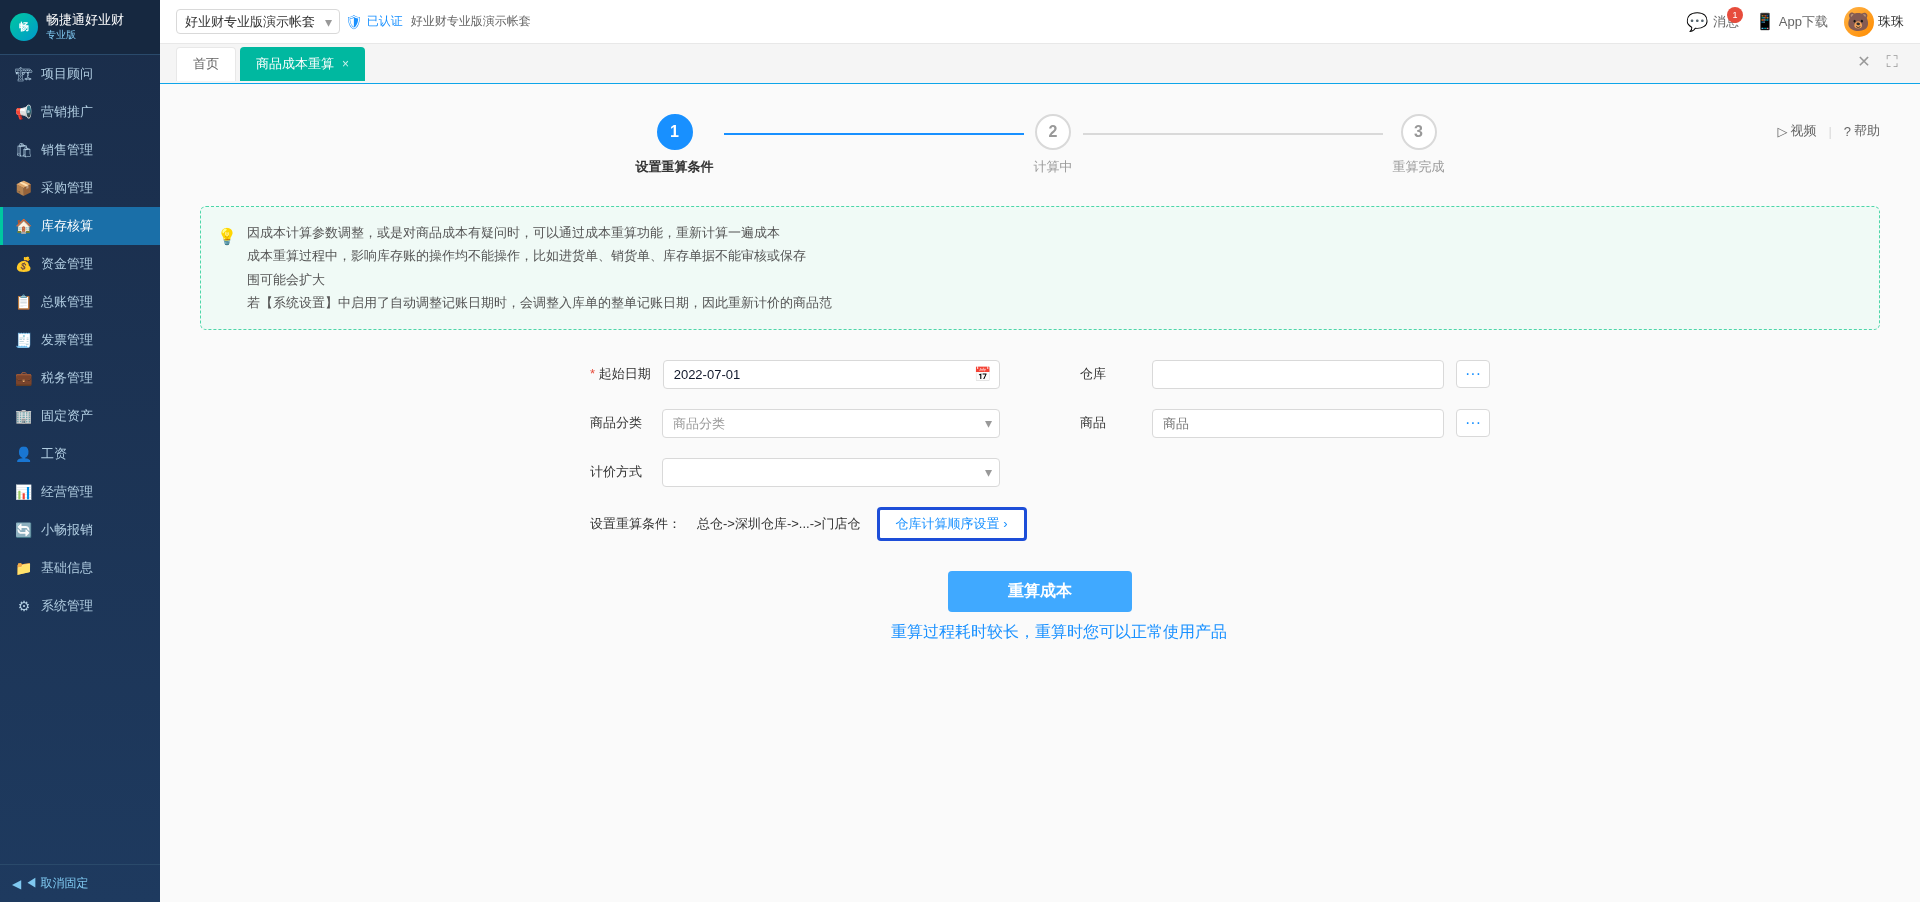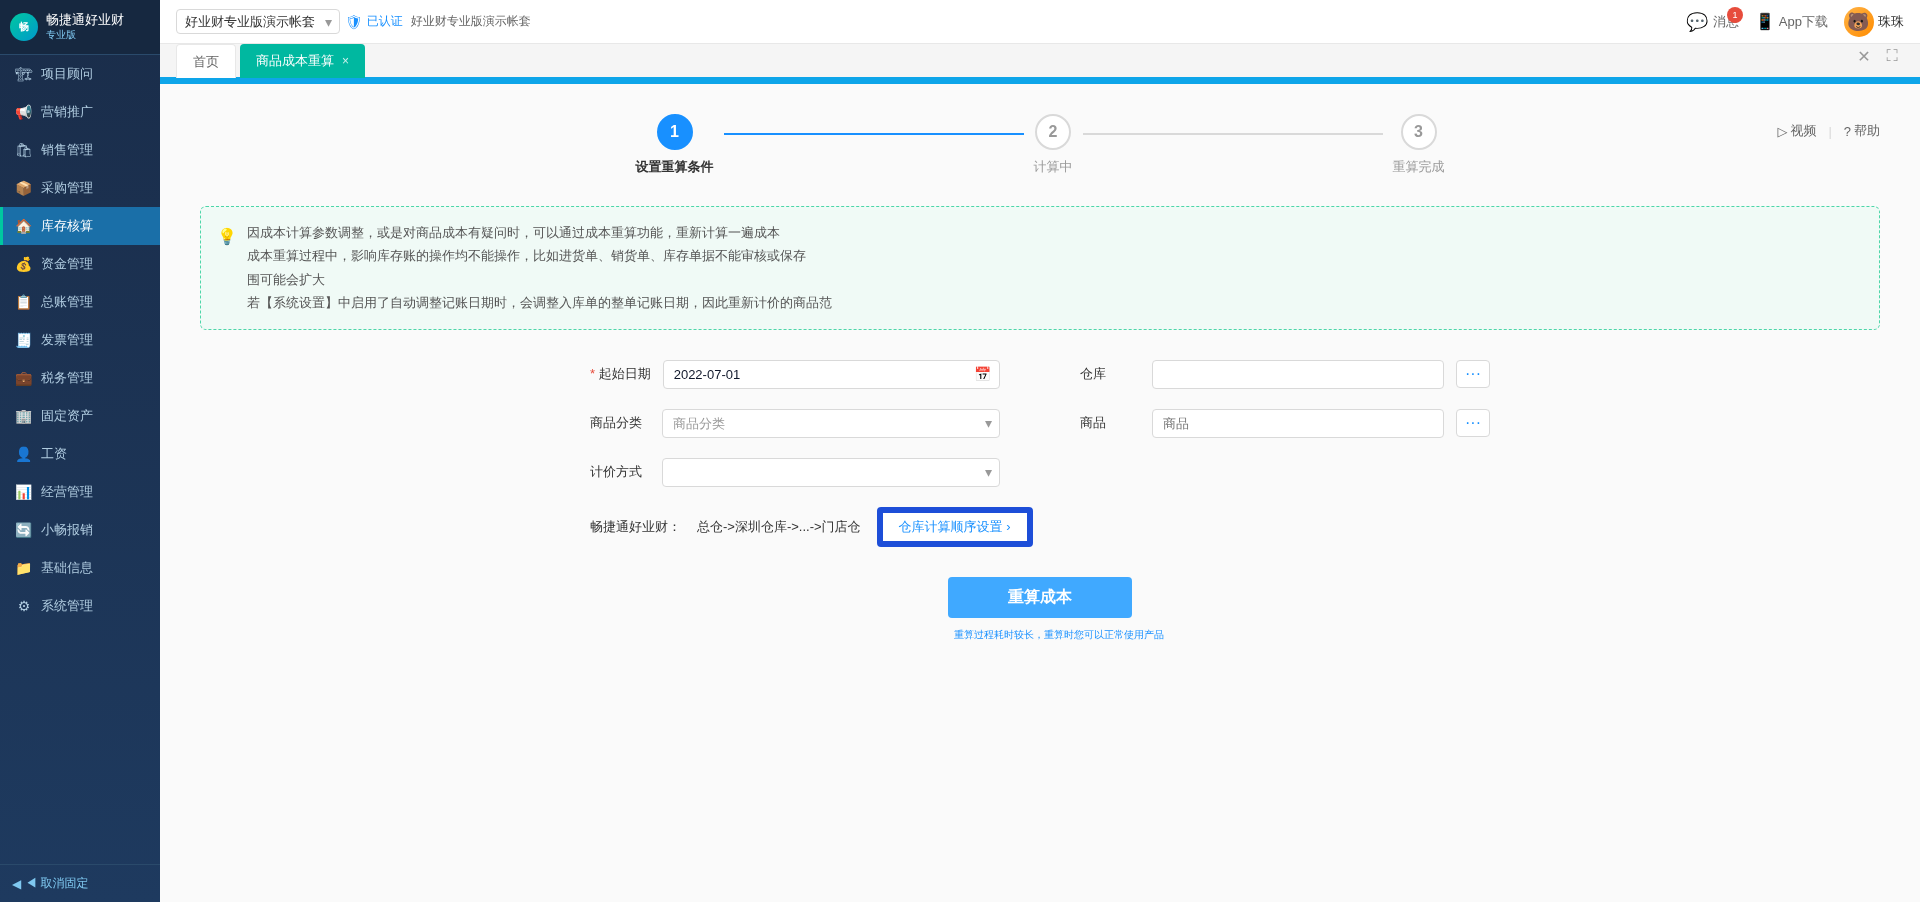--- a/index.html
+++ b/index.html
@@ -120,23 +120,23 @@
       display: flex; align-items: center; justify-content: center;
       overflow: hidden;
     }
     .user-name { font-size: 13px; color: #333; }
 
     
     .tab-bar {
       height: 40px;
       background: #f5f5f5;
       display: flex;
-      align-items: flex-start;
+      align-items: center;
       padding: 0 16px;
-      border-bottom: 7px solid #0ea5e9;
+      border-bottom: 1px solid #0ea5e9;
       gap: 4px;
     }
     .tab-item {
       height: 34px;
       display: flex; align-items: center;
       padding: 0 16px;
       font-size: 13px;
       cursor: pointer;
       border-radius: 4px 4px 0 0;
       color: #666;
@@ -334,21 +334,21 @@
       display: flex;
       align-items: center;
       gap: 16px;
       margin: 20px auto;
       max-width: 900px;
     }
     .calc-order-label { font-size: 13px; color: #333; white-space: nowrap; }
     .calc-order-value { font-size: 13px; color: #333; }
     .calc-order-btn {
       padding: 5px 16px;
-      border: 6px solid #1d4ed8;
+      border: 3px solid #1d4ed8;
       border-radius: 4px;
       color: #1890ff;
       background: #fff;
       cursor: pointer;
       font-size: 13px;
       display: flex; align-items: center; gap: 4px;
     }
 
     
     .submit-area {
@@ -362,21 +362,21 @@
       background: #40a9ff;
       color: white;
       border: none;
       border-radius: 4px;
       padding: 10px 60px;
       font-size: 16px;
       cursor: pointer;
       font-weight: bold;
     }
     .submit-hint {
-      font-size: 10px;
+      font-size: 16px;
       color: #1890ff;
       margin-left: 38px;
     }
 
     
     .content-area::-webkit-scrollbar { width: 6px; }
     .content-area::-webkit-scrollbar-thumb { background: #d9d9d9; border-radius: 3px; }
   </style>
 </head>
 <body>
@@ -588,21 +588,21 @@
           <select class="form-select">
             <option value=""></option>
           </select>
           <span class="form-select-arrow">▾</span>
         </div>
       </div>
       <div></div>
     </div>
 
     <div class="calc-order-row">
-      <span class="calc-order-label">畅捷通好业财：</span>
+      <span class="calc-order-label">设置重算条件：</span>
       <span class="calc-order-value">总仓-&gt;深圳仓库-&gt;...-&gt;门店仓</span>
       <button class="calc-order-btn">
         <span>仓库计算顺序设置 ›</span>
       </button>
     </div>
 
     <div class="submit-area">
       <button class="btn-primary">重算成本</button>
       <span class="submit-hint">重算过程耗时较长，重算时您可以正常使用产品</span>
     </div>

